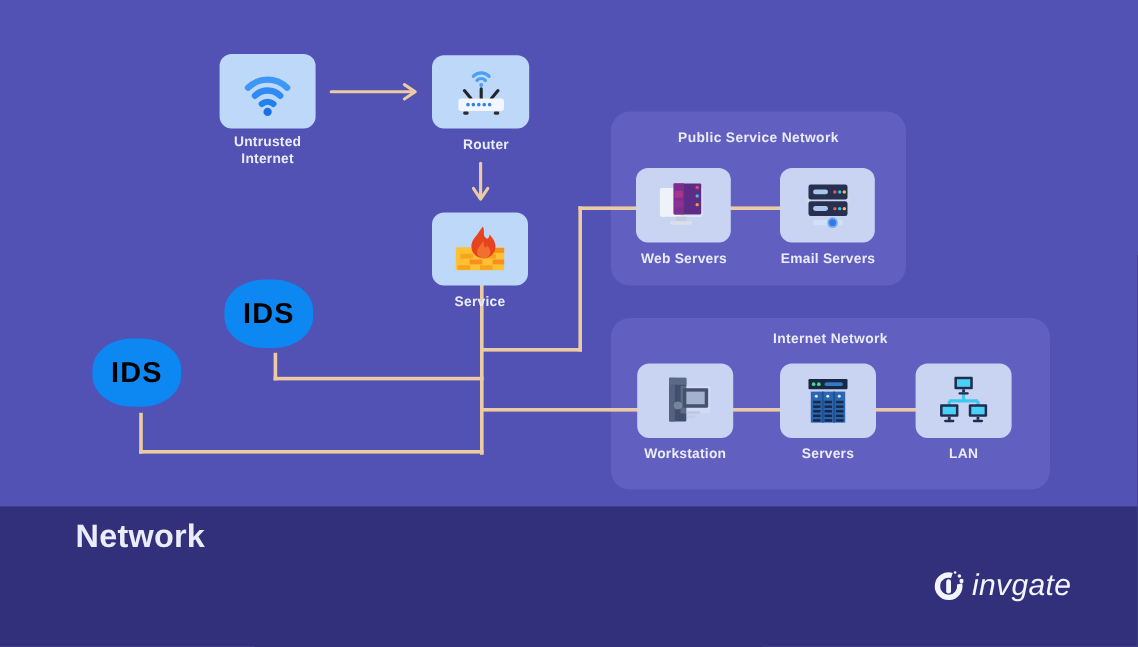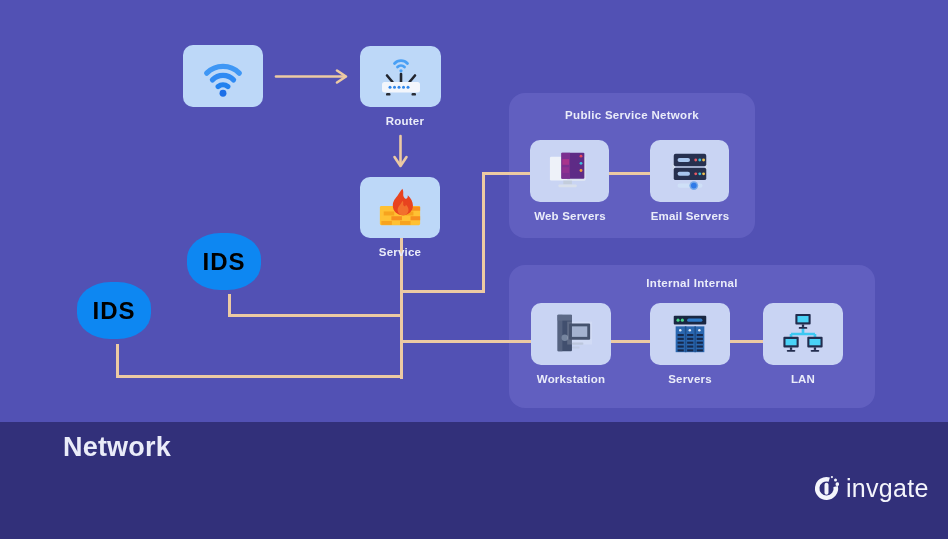--- a/index.html
+++ b/index.html
@@ -26,33 +26,33 @@
           font-weight:700;text-align:center;letter-spacing:.2px;line-height:14px;}
   
   .ids{position:absolute;z-index:5;background:var(--ids-badge,#0d87f2);border-radius:45%;
        display:flex;align-items:center;justify-content:center;color:#000000;
        font-size:24px;font-weight:800;letter-spacing:1px;}
   
   .footer{position:absolute;left:0;top:422px;width:948px;height:117px;
           background:var(--footer-bar,#32307a);z-index:6;padding-left:44px;}
   .ftitle{position:absolute;left:63px;top:8px;color:var(--text,#eaecf9);
           font-size:27px;line-height:35px;font-weight:700;letter-spacing:.2px;}
-  .brand{position:absolute;left:814px;top:52px;display:flex;align-items:center;gap:7px;}
+  .brand{position:absolute;left:778px;top:52px;display:flex;align-items:center;gap:7px;font-style:italic;}
   .brand-text{color:#f4f5fc;font-size:25px;font-weight:500;letter-spacing:.3px;}
 </style>
 </head>
 <body>
 
 <div class="canvas">
 
   <div class="group" style="left:509px;top:93px;width:246px;height:145px;"></div>
   <div class="gtitle" style="left:509px;top:109px;width:246px;text-align:center;">Public Service Network</div>
 
   <div class="group" style="left:509px;top:265px;width:366px;height:143px;"></div>
-  <div class="gtitle" style="left:509px;top:277px;width:366px;">Internal Internal</div>
+  <div class="gtitle" style="left:509px;top:277px;width:366px;">Internet Network</div>
 
   <div class="line" style="left:400px;top:237px;width:3px;height:142px;"></div>
   <div class="line" style="left:400px;top:290px;width:85px;height:3px;"></div>
   <div class="line" style="left:482px;top:172px;width:3px;height:121px;"></div>
   <div class="line" style="left:482px;top:172px;width:50px;height:3px;"></div>
   <div class="line" style="left:608px;top:172px;width:44px;height:3px;"></div>
   <div class="line" style="left:228px;top:294px;width:3px;height:23px;"></div>
   <div class="line" style="left:228px;top:314px;width:175px;height:3px;"></div>
   <div class="line" style="left:400px;top:340px;width:132px;height:3px;"></div>
   <div class="line" style="left:116px;top:344px;width:3px;height:34px;"></div>
@@ -70,20 +70,21 @@
   </svg>
 
   <div class="box blue" style="left:183px;top:45px;width:80px;height:62px;">
     <svg width="46" height="46" viewBox="0 0 48 48">
       <path d="M7 21a24 24 0 0 1 34 0" fill="none" stroke="#3f97f5" stroke-width="5.5" stroke-linecap="round"></path>
       <path d="M13 28a15.5 15.5 0 0 1 22 0" fill="none" stroke="#2f8af3" stroke-width="5.5" stroke-linecap="round"></path>
       <path d="M19 35a8 8 0 0 1 10 0" fill="none" stroke="#2181ef" stroke-width="5.5" stroke-linecap="round"></path>
       <circle cx="24" cy="42" r="3.6" fill="#1b6fe8"></circle>
     </svg>
   </div>
+  <div class="nlabel" style="left:183px;top:112px;width:80px;">Untrusted Internet</div>
 
   <div class="box blue" style="left:360px;top:46px;width:81px;height:61px;">
     <svg width="50" height="46" viewBox="0 0 50 46">
       <path d="M18.5 9.5a9 9 0 0 1 13 0" fill="none" stroke="#4aa0f5" stroke-width="2.8" stroke-linecap="round"></path>
       <path d="M21.5 13a5 5 0 0 1 7 0" fill="none" stroke="#4aa0f5" stroke-width="2.8" stroke-linecap="round"></path>
       <circle cx="25" cy="16.8" r="1.6" fill="#4aa0f5"></circle>
       <path d="M25 20v8" stroke="#22252e" stroke-width="2.6" stroke-linecap="round"></path>
       <path d="M11 21.5l5.5 6.5" stroke="#22252e" stroke-width="2.6" stroke-linecap="round"></path>
       <path d="M39 21.5l-5.5 6.5" stroke="#22252e" stroke-width="2.6" stroke-linecap="round"></path>
       <rect x="6" y="28" width="38" height="10.5" rx="2.5" fill="#f3f6fc"></rect>

